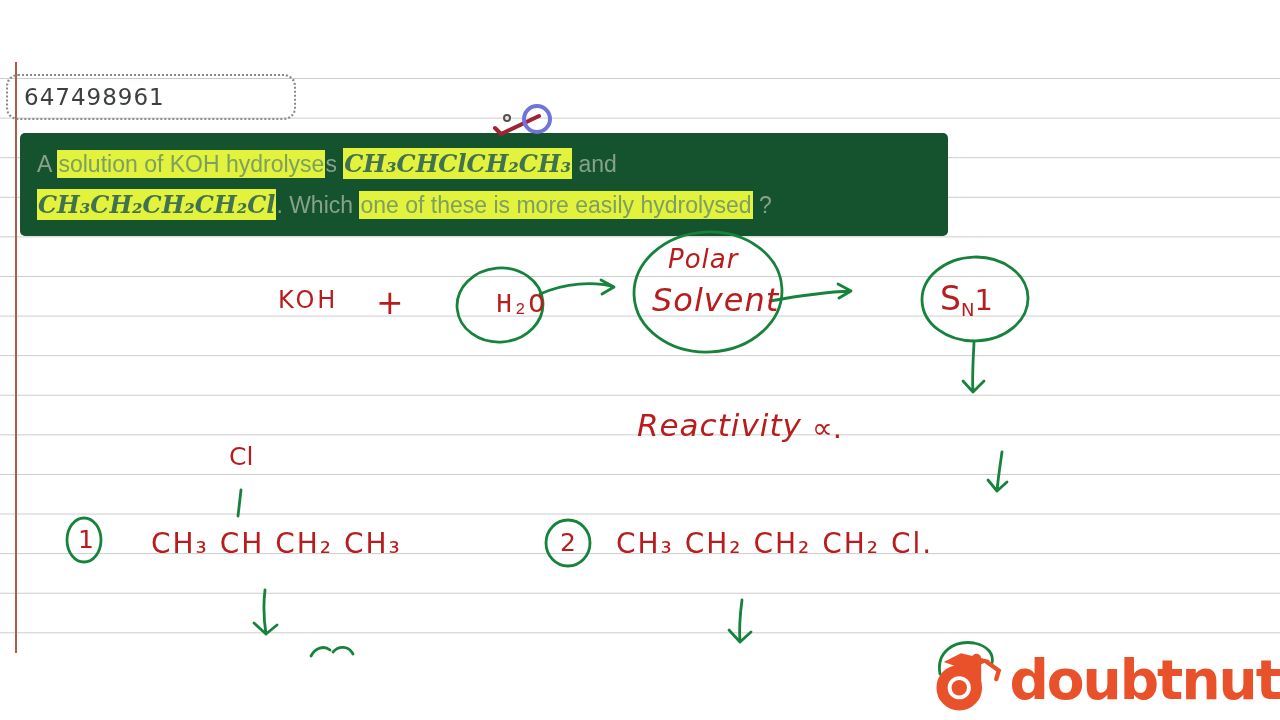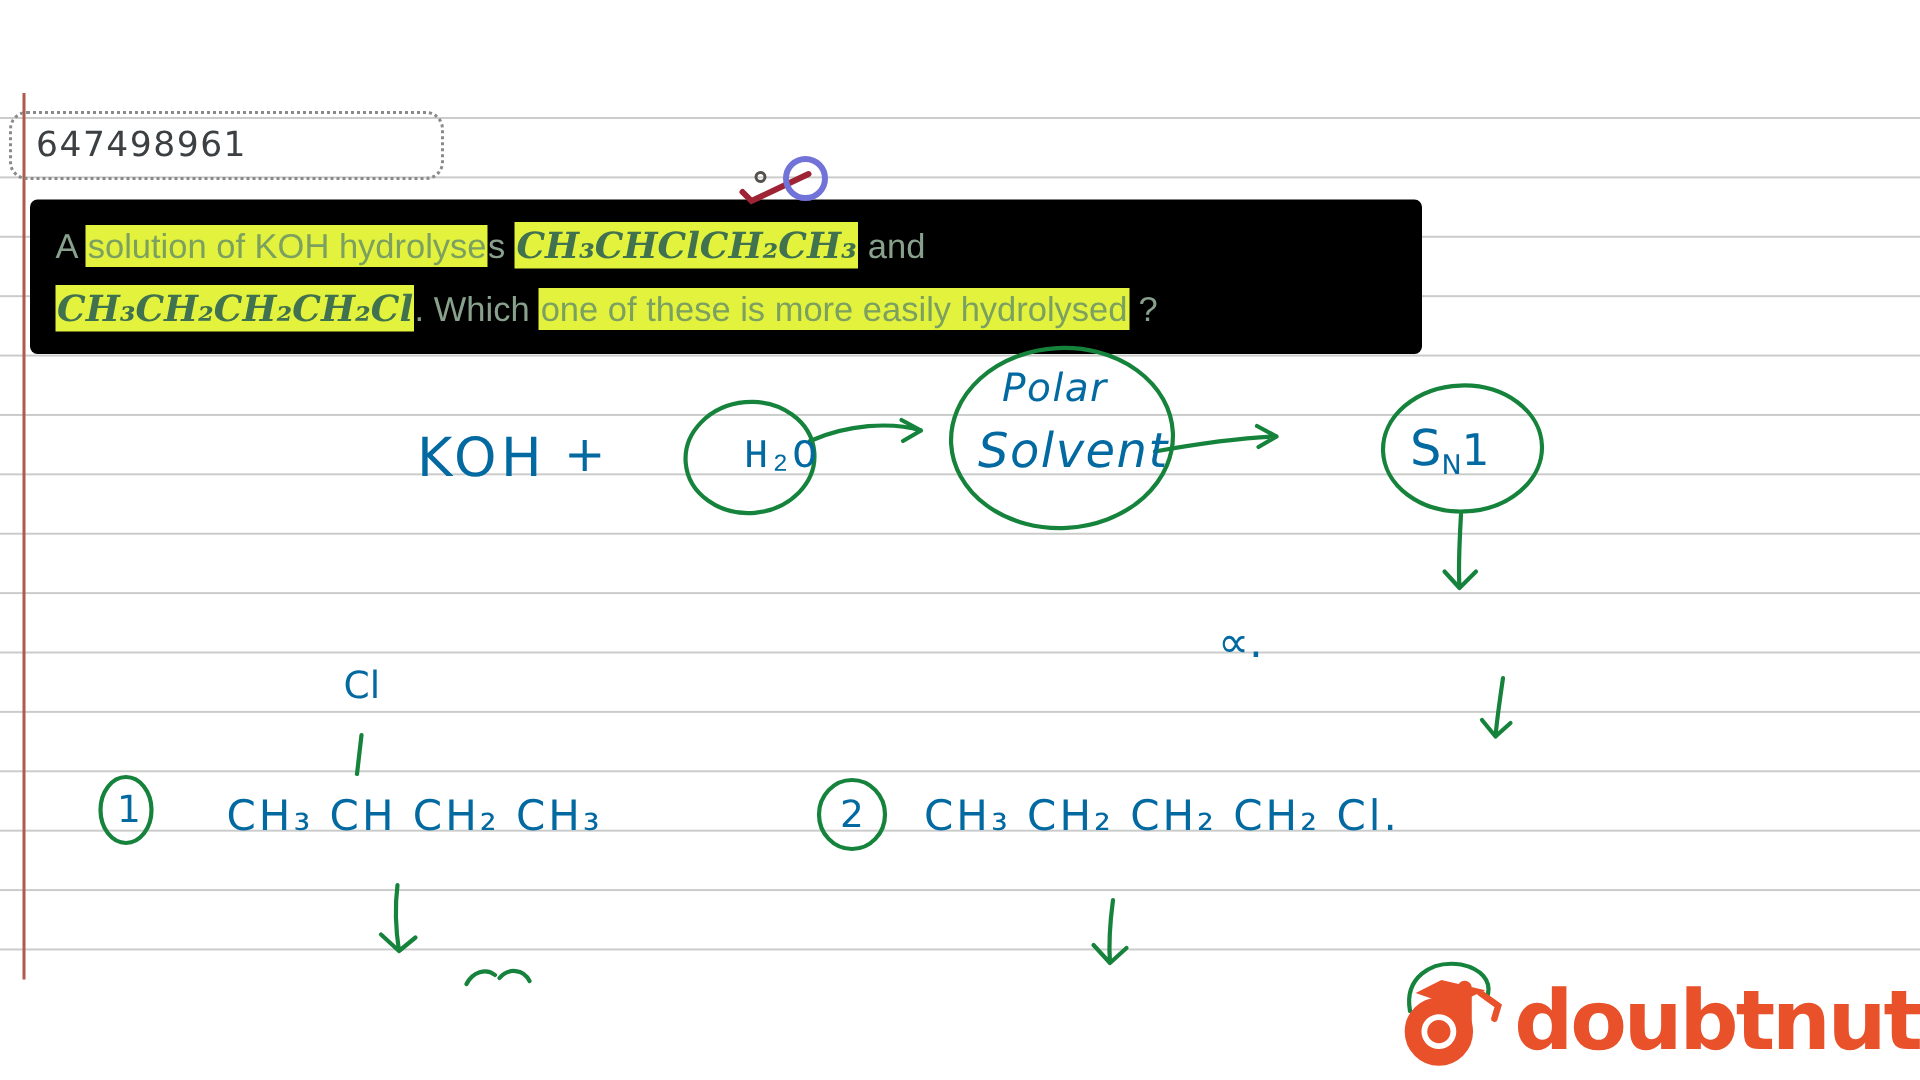--- a/index.html
+++ b/index.html
@@ -26,33 +26,33 @@
     border:2px dotted #8a8a8a; border-radius:12px; background:transparent;
     display:flex; align-items:center; padding-left:16px;
   }
   .id-box span {
     font-family:"DejaVu Sans", sans-serif; font-size:23px; color:#3c4043;
     letter-spacing:1px;
   }
   
   .q-box {
     position:absolute; left:20px; top:133px; width:928px; height:103px;
-    background:#000000; border-radius:5px; padding:12px 0 0 17px;
+    background:#14532d; border-radius:5px; padding:12px 0 0 17px;
   }
   .q-line { line-height:38px; white-space:nowrap; }
   .q-plain { font-size:23px; color:#87a18c; }
   .q-hl { font-size:23px; color:#7ba05f; background:#e3f23c; padding:1px 1px; }
   .q-formula {
     font-family:"DejaVu Serif", serif; font-style:italic; font-weight:bold;
     font-size:24px; color:#41724f;
   }
   .q-formula.q-hl { background:#e3f23c; color:#41724f; }
   
   .hw {
-    position:absolute; color:#0369a1; line-height:1;
+    position:absolute; color:#b91c1c; line-height:1;
     font-family:"DejaVu Sans", sans-serif; white-space:nowrap;
   }
   .hw-cursive { font-style:italic; letter-spacing:1px; }
   .ink-layer { position:absolute; left:0; top:0; width:1280px; height:720px; pointer-events:none; }
   .sn1-n { font-size:18px; vertical-align:-6px; }
   .sn1-s { font-size:33px; }
   .sn1-one { font-size:29px; }
   
   .logo {
     position:absolute; left:930px; top:640px; width:350px; height:80px;
@@ -100,27 +100,28 @@
     <path d="M1002,452 C1000,466 998,479 997,491 M997,491 L988,480 M997,491 L1007,482"></path>
     <path d="M241,490 L238,516"></path>
     <ellipse cx="84" cy="540" rx="17" ry="22"></ellipse>
     <path d="M265,590 C263,606 264,621 266,634 M266,634 L254,623 M266,634 L277,625"></path>
     <ellipse cx="568" cy="543" rx="22" ry="23"></ellipse>
     <path d="M742,600 C740,615 739,629 740,642 M740,642 L729,630 M740,642 L751,632"></path>
     <path d="M311,656 C315,648 324,645 330,650 M333,652 C339,645 349,646 353,654"></path>
     <path d="M940,674 C936,652 954,640 974,643 C988,646 994,654 992,663"></path>
   </svg>
 
-  <span class="hw" style="left:278px; top:288px; font-size:36px; letter-spacing:3px;">KOH</span>
+  <span class="hw" style="left:278px; top:288px; font-size:24px; letter-spacing:3px;">KOH</span>
   <span class="hw" style="left:376px; top:286px; font-size:33px;">+</span>
   <span class="hw" style="left:496px; top:292px; font-size:27px;font-family:Liberation Mono, monospace;">H₂O</span>
   <span class="hw hw-cursive" style="left:668px; top:246px; font-size:26px;">Polar</span>
   <span class="hw hw-cursive" style="left:652px; top:284px; font-size:32px;">Solvent</span>
   <span class="hw" style="left:940px; top:282px;"><span class="sn1-s">S</span><span class="sn1-n">N</span><span class="sn1-one">1</span></span>
 
+  <span class="hw hw-cursive" style="left:637px; top:410px; font-size:31px;">Reactivity</span>
   <span class="hw" style="left:812px; top:414px; font-size:29px;">∝.</span>
 
   <span class="hw" style="left:229px; top:444px; font-size:25px;">Cl</span>
   <span class="hw" style="left:78px; top:527px; font-size:25px;">1</span>
   <span class="hw" style="left:151px; top:530px; font-size:28px; letter-spacing:2px;">CH₃ CH CH₂ CH₃</span>
   <span class="hw" style="left:560px; top:530px; font-size:25px;">2</span>
   <span class="hw" style="left:616px; top:530px; font-size:28px; letter-spacing:2px;">CH₃ CH₂ CH₂ CH₂ Cl.</span>
 
   <div class="logo">
     <svg width="84" height="78" viewBox="0 0 90 82">

